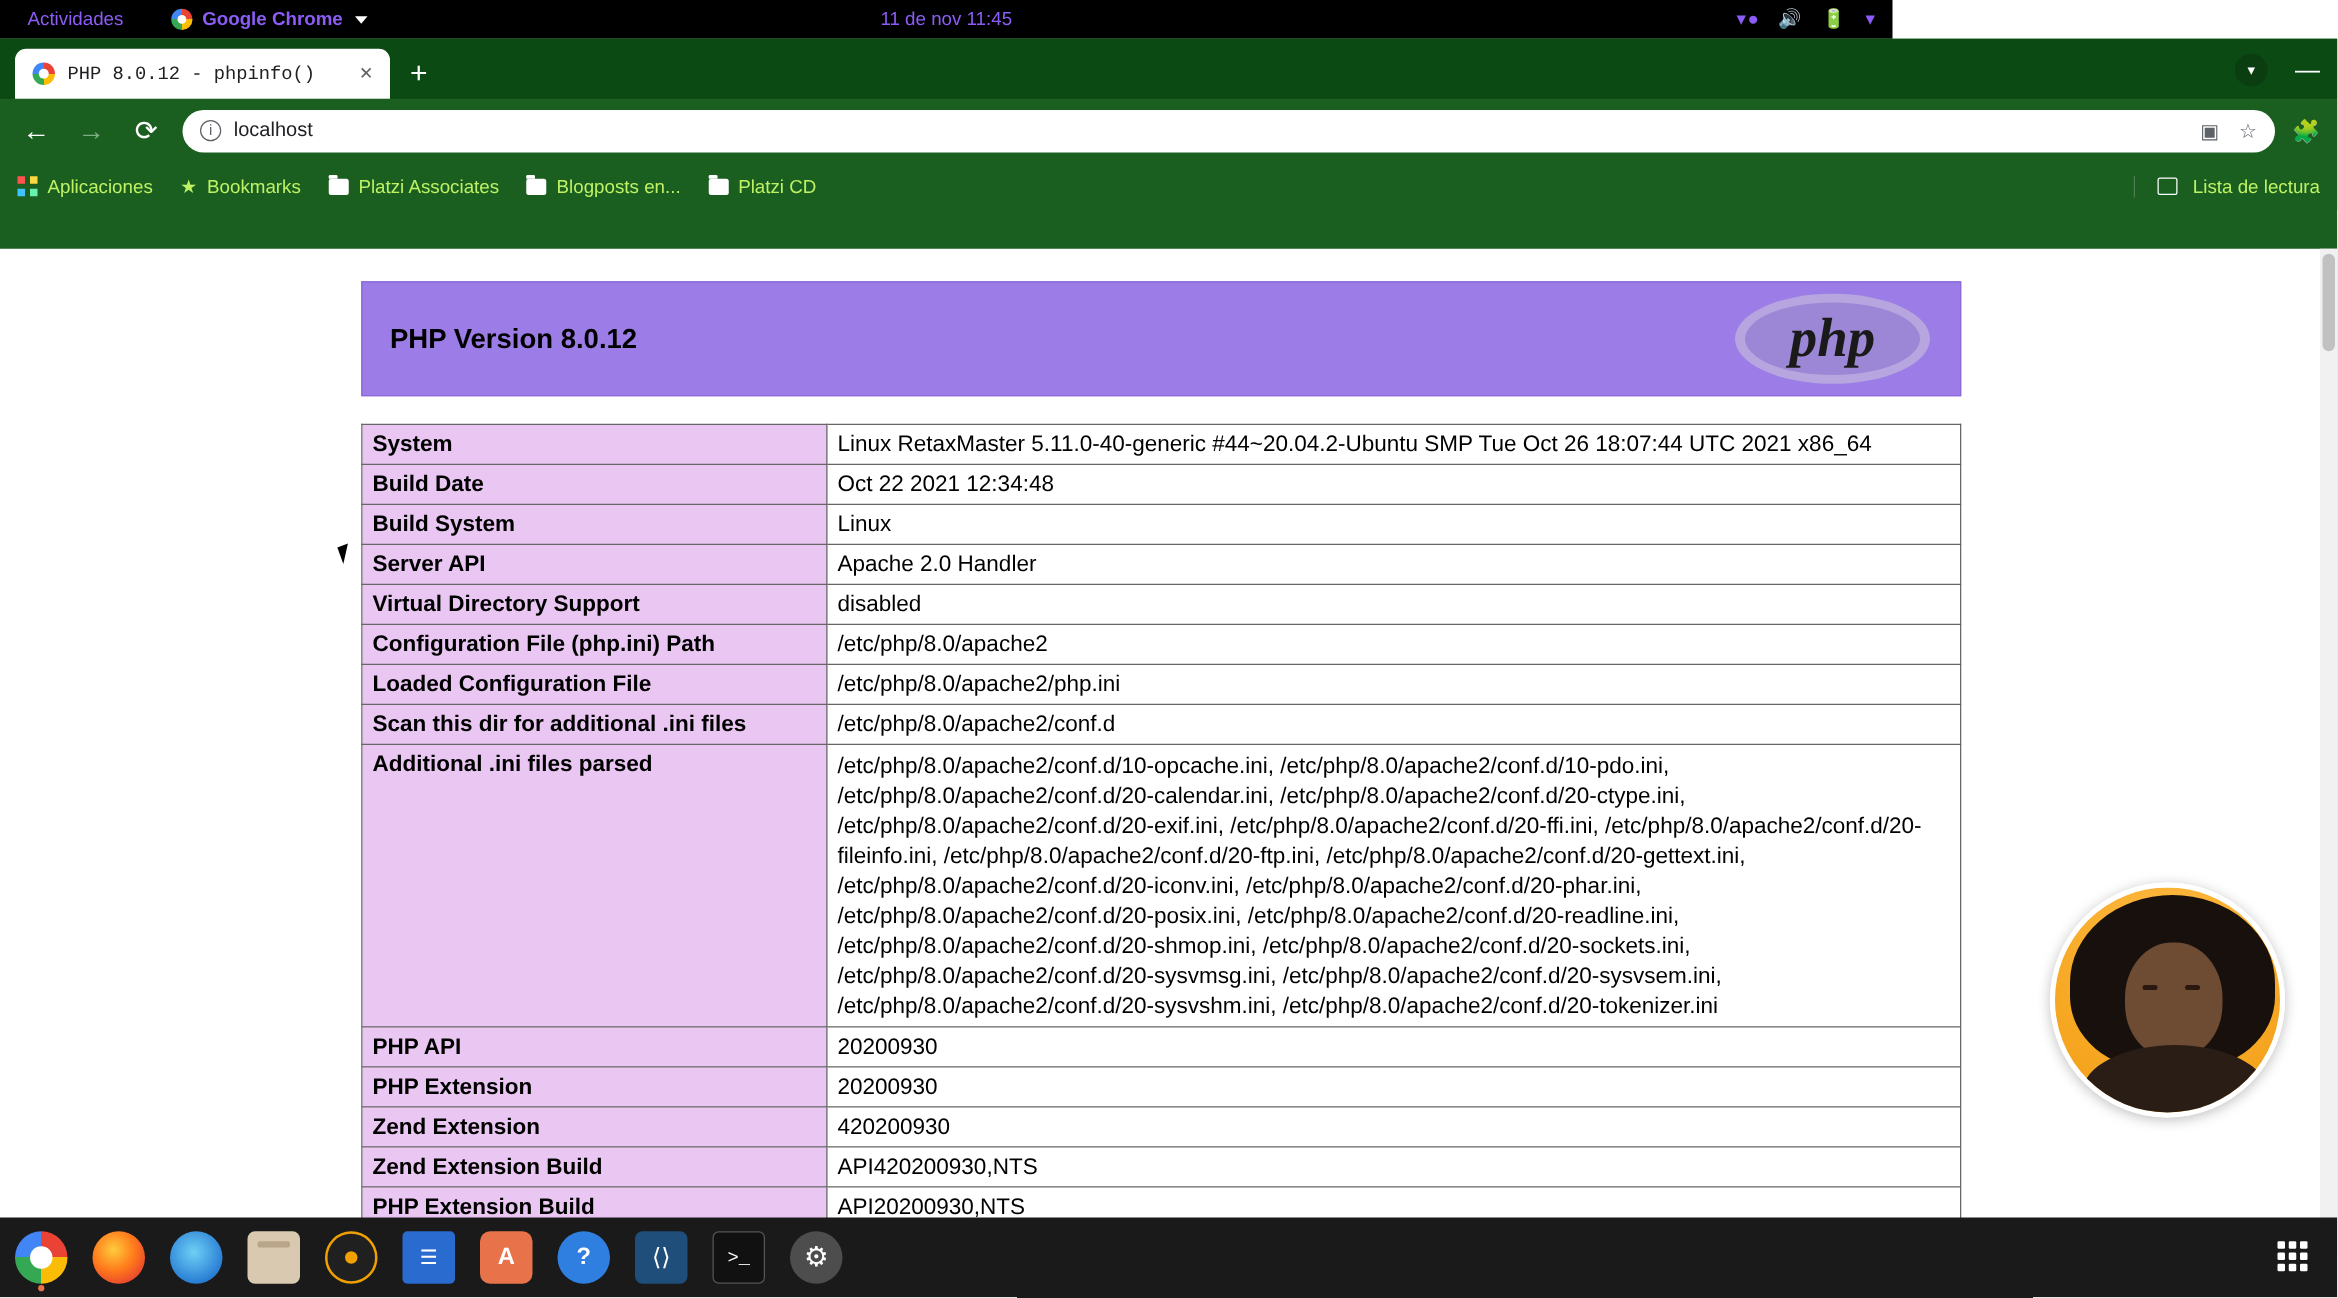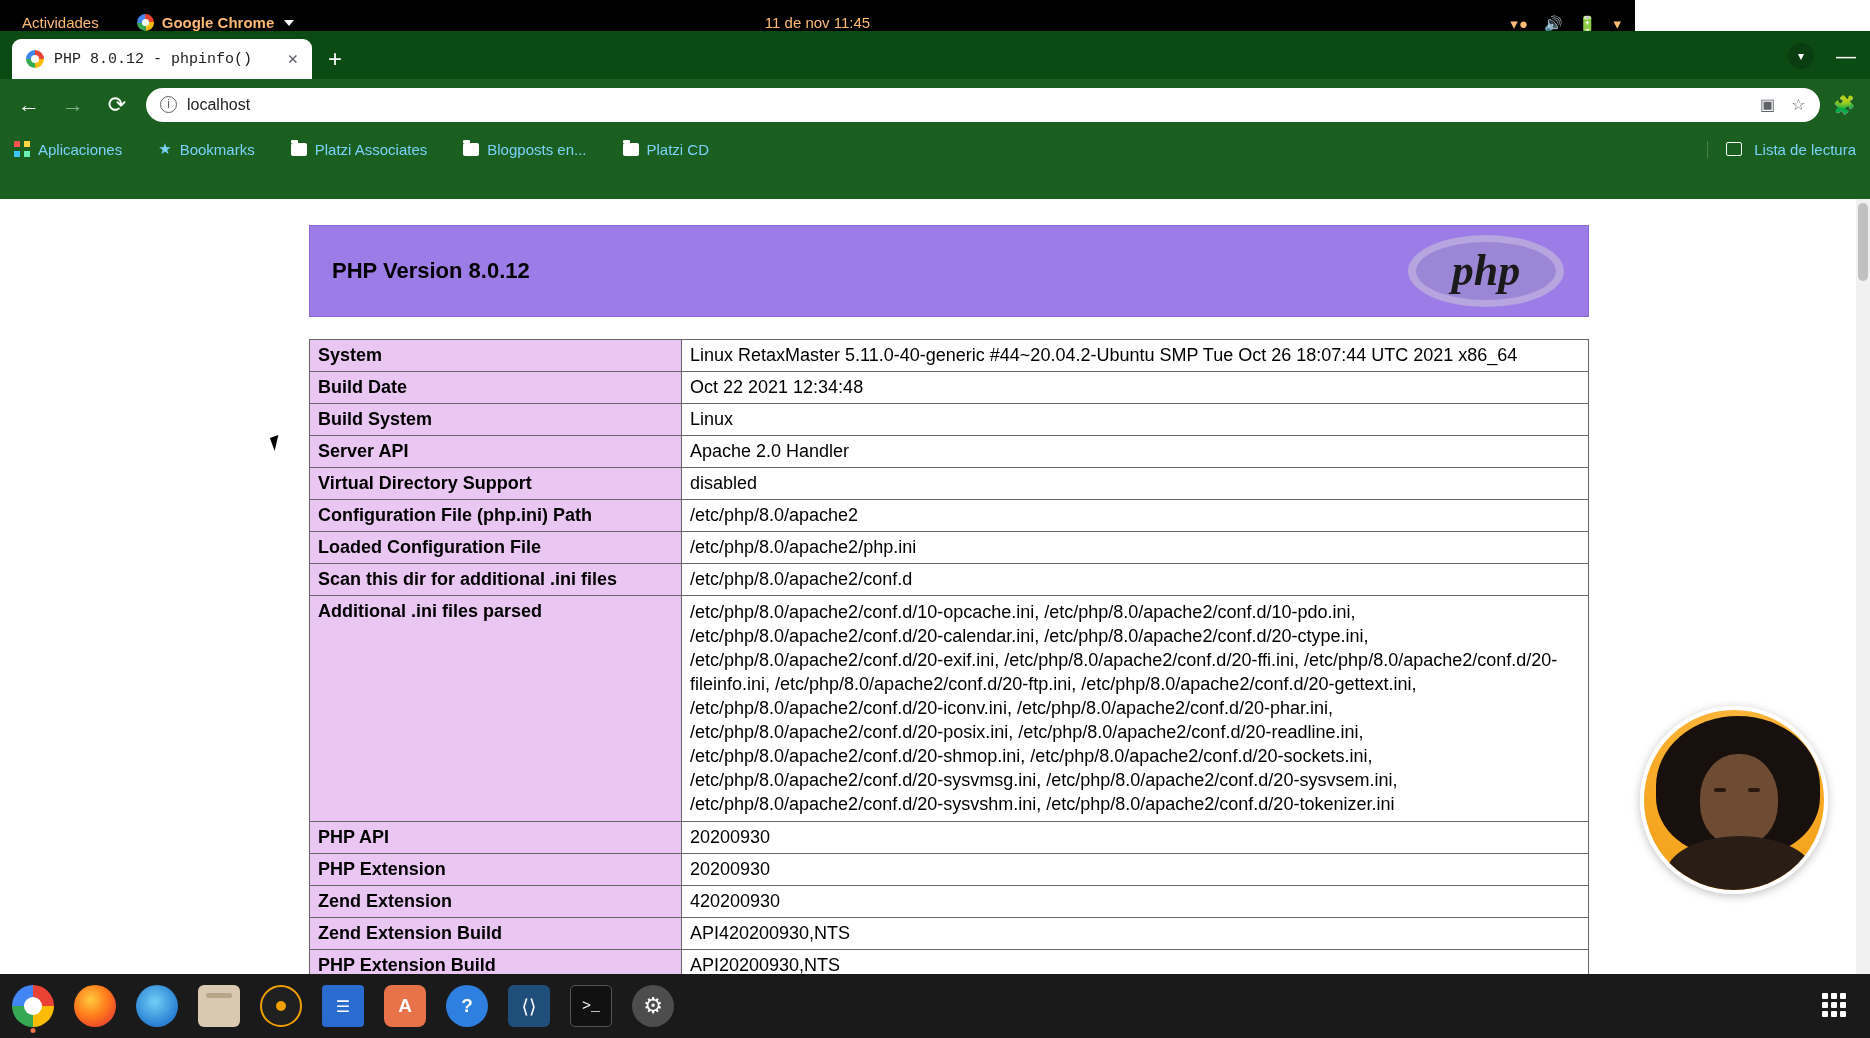--- a/index.html
+++ b/index.html
@@ -13,24 +13,24 @@
   #screen {
     position: relative;
     width: 1870px; height: 1038px;
     overflow: hidden;
     background: #ffffff;
   }
 
   
   .topbar {
     position: absolute; top: 0; left: 0;
-    width: 1635px; height: 31px;
+    width: 1514px; height: 31px;
     background: #000000;
-    color: #fdba74;
-    display: flex; align-items: flex-end;
+    color: #8b5cf6;
+    display: flex; align-items: center;
     font-size: 15px;
     padding: 0 12px;
   }
   .topbar .activities { font-weight: 400; padding: 0 10px; }
   .topbar .appmenu { display: flex; align-items: center; gap: 8px; margin-left: 28px; font-weight: 700; }
   .chrome-dot {
     width: 17px; height: 17px; border-radius: 50%;
     background: conic-gradient(#ea4335 0 25%, #fbbc05 25% 50%, #34a853 50% 75%, #4285f4 75% 100%);
     position: relative;
   }
@@ -118,22 +118,22 @@
     width: 17px; height: 17px; border: 1.5px solid #5f6368; border-radius: 50%;
     font-size: 12px; line-height: 15px; text-align: center; color: #5f6368; flex: none;
   }
   .omnibox .url { flex: 1; }
   .omnibox .right-icons { display: flex; align-items: center; gap: 16px; color: #5f6368; font-size: 16px; }
   .tb-right { display: flex; align-items: center; gap: 16px; color: #ffffff; font-size: 18px; }
 
   
   .bookmarks {
     height: 38px; background: #1a5e20;
-    display: flex; align-items: center; gap: 36px;
-    padding: 0 14px; color: #7dd3fc; font-size: 15px;
+    display: flex; align-items: center; gap: 22px;
+    padding: 0 14px; color: #bef264; font-size: 15px;
     position: relative;
   }
   .bm { display: flex; align-items: center; gap: 8px; }
   .bm .folder {
     width: 16px; height: 13px; background: #ffffff; border-radius: 2px;
     position: relative; flex: none;
   }
   .bm .folder::before {
     content: ""; position: absolute; top: -3px; left: 0; width: 7px; height: 3px;
     background: #ffffff; border-radius: 1px 1px 0 0;
@@ -155,21 +155,20 @@
   .bm-right .list-ico {
     width: 16px; height: 14px; border: 1.5px solid #ffffff; border-radius: 2px;
   }
 
   
   .viewport {
     position: absolute; top: 168px; left: 0;
     width: 1870px; height: 806px;
     background: #ffffff;
     overflow: hidden;
-    padding-left: 20px;
   }
   .page {
     width: 1858px;
     padding: 26px 0 0 0;
   }
   .phpinfo { width: 1280px; margin: 0 auto; }
   .php-header {
     height: 92px; background: #9c7ce6;
     border: 1px solid #8a68d8;
     display: flex; align-items: center; justify-content: space-between;

